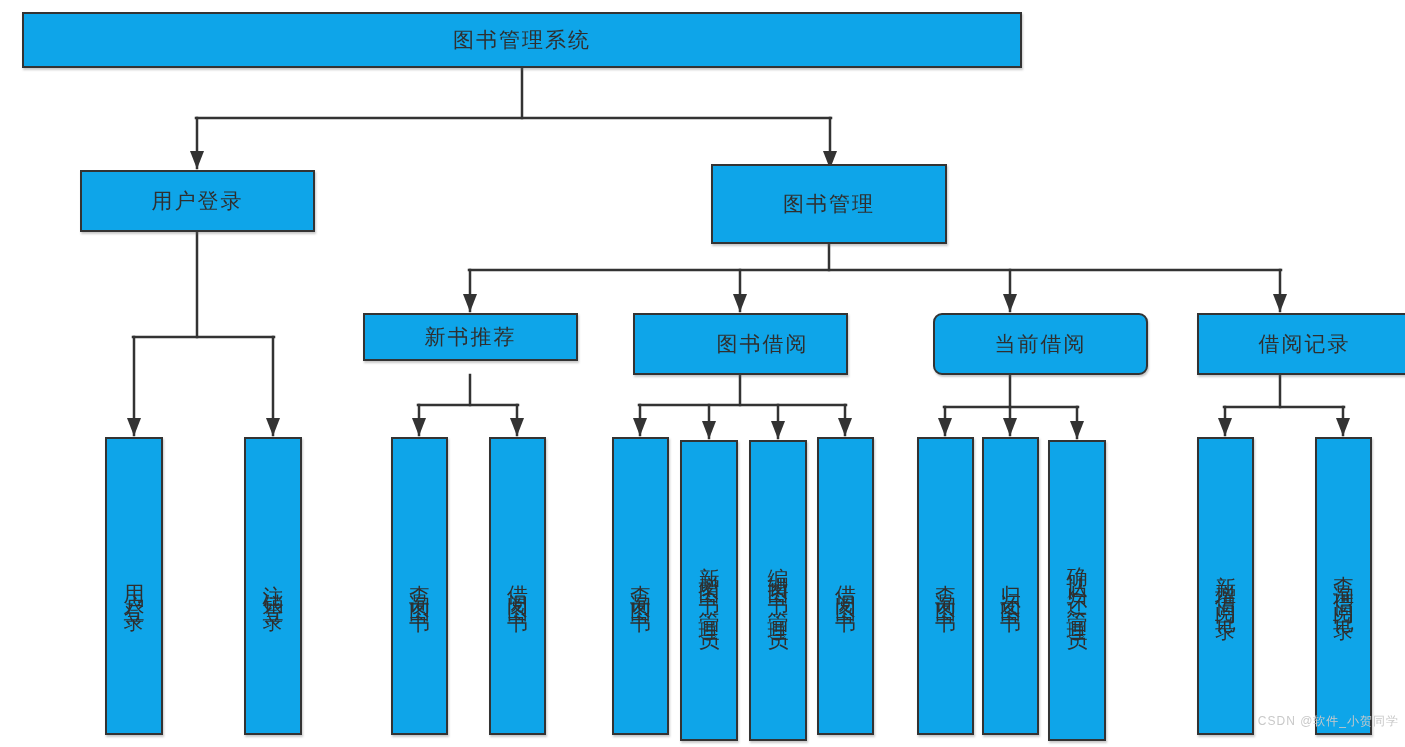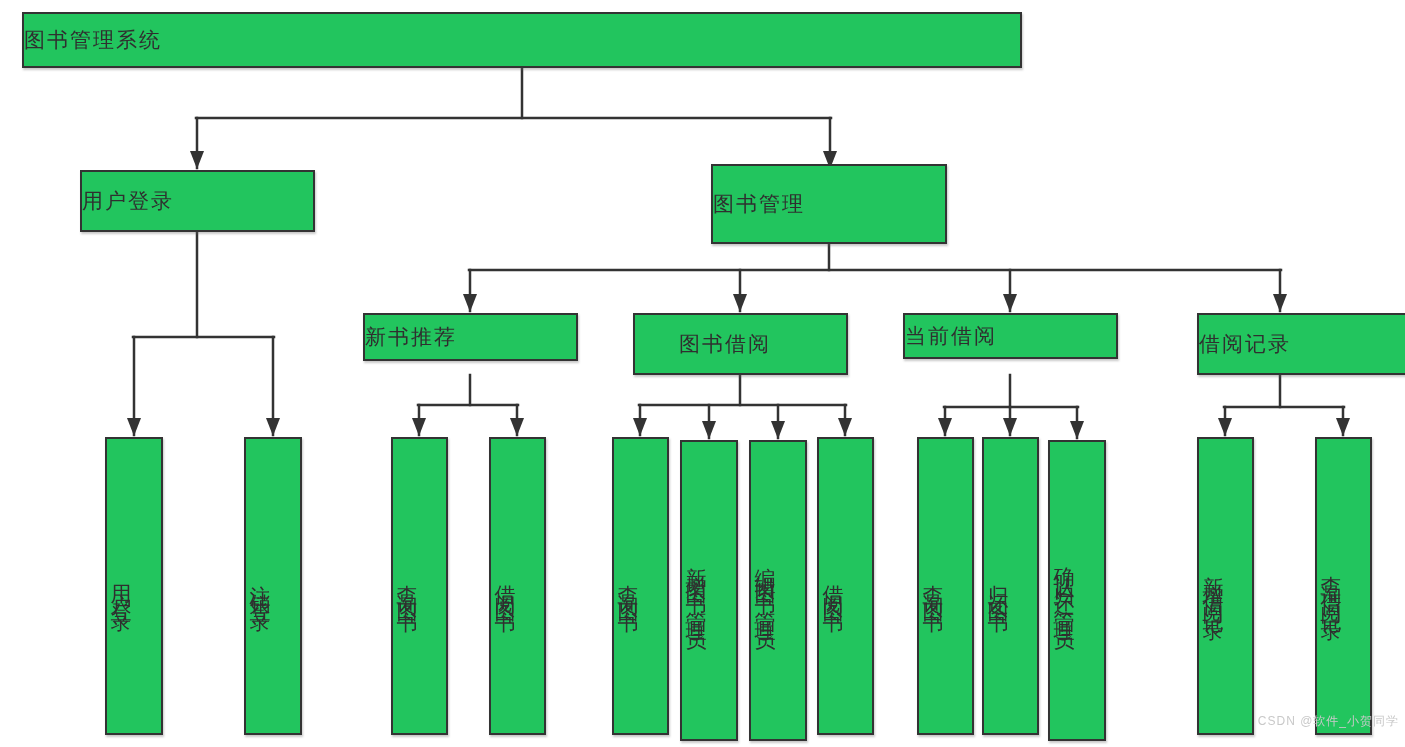--- a/index.html
+++ b/index.html
@@ -16,24 +16,24 @@
     background:var(--background);
     overflow:hidden;
     font-family:"Liberation Sans","DejaVu Sans",sans-serif;
     color:var(--text);
   }
   #connectors{position:absolute;left:0;top:0;width:1405px;height:747px;}
   #connectors line{stroke:var(--line);stroke-width:2.5;stroke-linecap:square;}
   #arrowhead path{fill:var(--line);}
   .hnode,.vnode{
     position:absolute;
-    background:#22c55e;
+    background:#0ea5e9;
     border:2px solid var(--box-border);
     box-sizing:border-box;
-    display:flex;align-items:center;justify-content:flex-start;
+    display:flex;align-items:center;justify-content:center;
     box-shadow:1px 2px 2px rgba(100,100,100,0.35);
   }
   .hnode span{
     font-size:21px;letter-spacing:2px;white-space:nowrap;color:var(--text);
   }
   .vnode span{
     writing-mode:vertical-rl;
     text-orientation:mixed;
     font-size:21px;
     letter-spacing:9px;
@@ -113,21 +113,21 @@
   <div class="hnode" style="left:711px;top:164px;width:236px;height:80px;">
     <span>图书管理</span>
   </div>
 
   <div class="hnode" style="left:363px;top:313px;width:215px;height:48px;">
     <span>新书推荐</span>
   </div>
   <div class="hnode" style="left:633px;top:313px;width:215px;height:62px;padding-left:44px;">
     <span>图书借阅</span>
   </div>
-  <div class="hnode" style="left:903px;top:313px;width:215px;height:46px;">
+  <div class="hnode" style="left:933px;top:313px;width:215px;height:62px;border-radius:9px;">
     <span>当前借阅</span>
   </div>
   <div class="hnode" style="left:1173px;top:313px;width:215px;height:62px;margin-left:24px;">
     <span>借阅记录</span>
   </div>
 
   <div class="vnode" style="left:105px;top:437px;width:58px;height:298px;">
     <span>用户登录</span>
   </div>
   <div class="vnode" style="left:244px;top:437px;width:58px;height:298px;">

